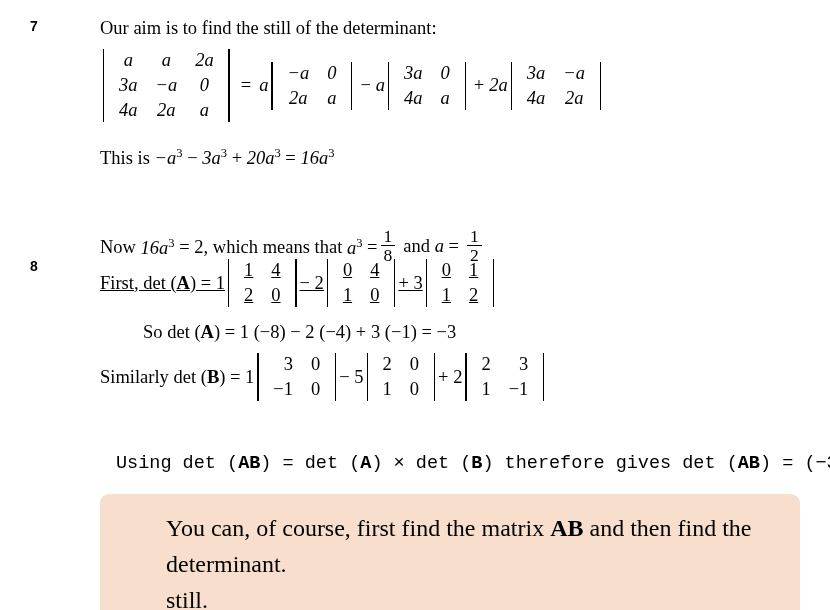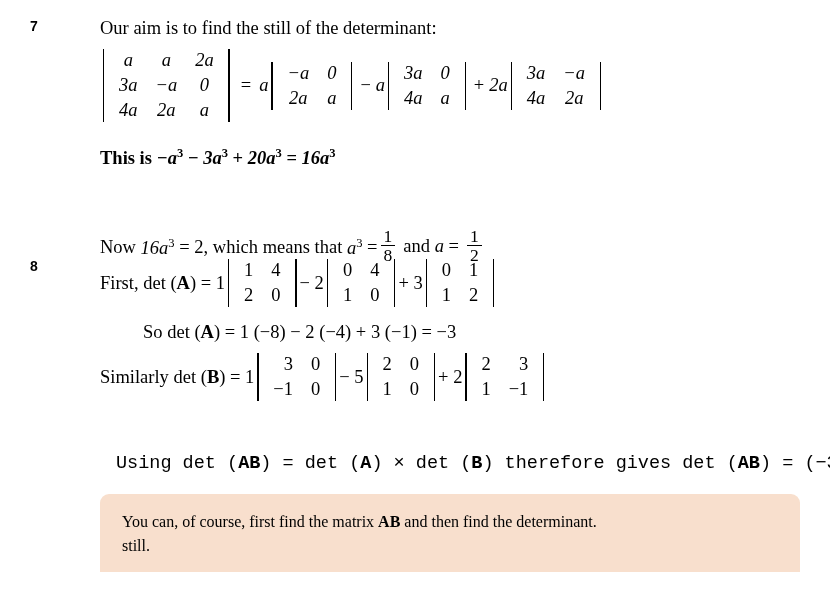--- a/index.html
+++ b/index.html
@@ -99,22 +99,23 @@
     position: absolute;
     left: 100px;
     top: 494px;
     width: 700px;
     background: #f8dfcd;
     border-radius: 9px 9px 0 0;
     padding: 16px 22px 14px 22px;
     box-sizing: border-box;
   }
   .notebox .nline {
-    font-size: 16px;
+    font-size: 24px;
     line-height: 1.5;
+    margin-left: 44px;
   }
 </style>
 </head>
 <body>
 
 <div class="page">
 
   <div class="qnum" style="left:30px; top:18px;">7</div>
 
   <div class="line" style="position:absolute; left:100px; top:16px;">Our aim is to find the still of the determinant:</div>
@@ -191,40 +192,40 @@
         </tr>
         <tr>
           <td class="it">4a</td>
           <td class="it">2a</td>
         </tr>
       </tbody>
         </table>
     </span>
   </div>
 
-  <div class="line" style="position:absolute; left:100px; top:145px;font-weight:bold;">
+  <div class="line" style="position:absolute; left:100px; top:145px;">
     <span>This is </span><span class="it">−a<span class="supn">3</span></span> − <span class="it">3a<span class="supn">3</span></span> + <span class="it">20a<span class="supn">3</span></span> = <span class="it">16a<span class="supn">3</span></span>
   </div>
 
   <div class="inline-row" style="position:absolute; left:100px; top:188px;margin-top:40px;">
     <span>Now <span class="it">16a<span class="supn">3</span></span> = 2, which means that <span class="it">a<span class="supn">3</span></span> =</span>
     <span class="frac">
       <span class="n">1</span>
       <span class="d">8</span>
     </span>
     <span class="gap-s">and <span class="it">a</span> =</span>
     <span class="frac">
       <span class="n">1</span>
       <span class="d">2</span>
     </span>
   </div>
 
   <div class="qnum" style="left:30px; top:258px;">8</div>
 
-  <div class="inline-row" style="position:absolute; left:100px; top:258px;">
+  <div class="inline-row" style="position:absolute; left:100px; top:258px;text-decoration:underline;">
     <span>First, det (<span class="bf">A</span>) = 1</span>
 
     <span class="det">
       <table>
         <tbody>
             <tr>
           <td class="num">1</td>
           <td class="num">4</td>
         </tr>
         <tr>

